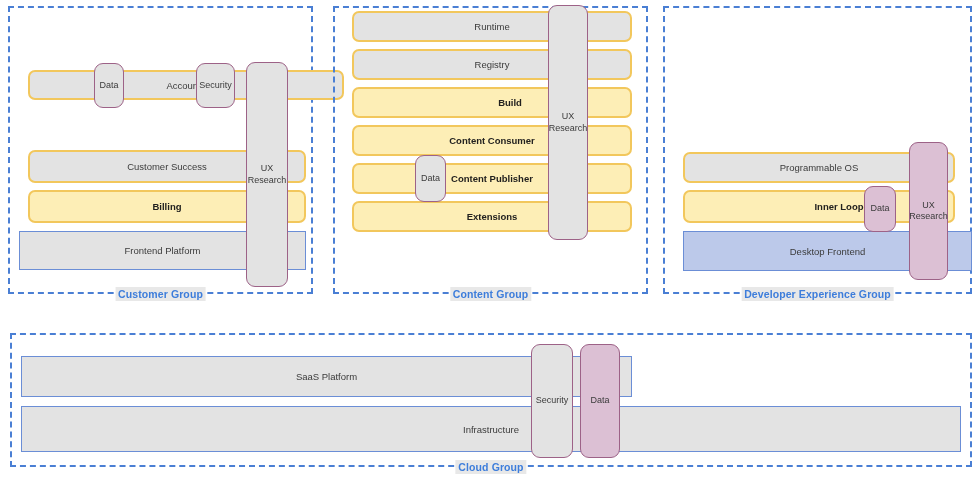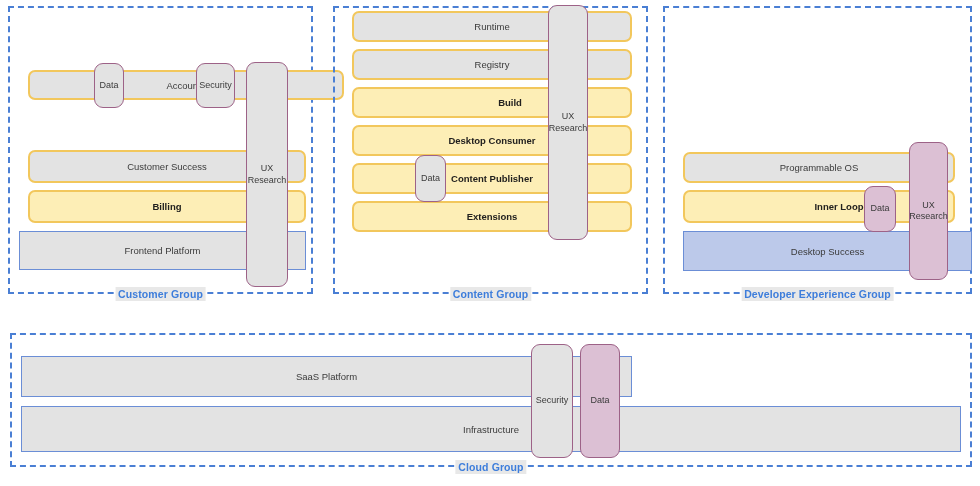--- a/index.html
+++ b/index.html
@@ -144,21 +144,21 @@
   <div class="row row-yellow-gray" style="left:352px; top:11px; width:280px; height:31px;">
     <span class="row-label">Runtime</span>
   </div>
   <div class="row row-yellow-gray" style="left:352px; top:49px; width:280px; height:31px;">
     <span class="row-label">Registry</span>
   </div>
   <div class="row row-yellow" style="left:352px; top:87px; width:280px; height:31px;padding-left:36px;">
     <span class="row-label">Build</span>
   </div>
   <div class="row row-yellow" style="left:352px; top:125px; width:280px; height:31px;">
-    <span class="row-label">Desktop Consumer</span>
+    <span class="row-label">Content Consumer</span>
   </div>
   <div class="row row-yellow" style="left:352px; top:163px; width:280px; height:31px;">
     <span class="row-label">Content Publisher</span>
   </div>
   <div class="row row-yellow" style="left:352px; top:201px; width:280px; height:31px;">
     <span class="row-label">Extensions</span>
   </div>
 
   <div class="pillar pillar-gray" style="left:415px; top:155px; width:31px; height:47px;">
     <span class="pillar-label">Data</span>
@@ -171,21 +171,21 @@
     <div class="group-label">Developer Experience Group</div>
   </div>
 
   <div class="row row-yellow-gray" style="left:683px; top:152px; width:272px; height:31px;">
     <span class="row-label">Programmable OS</span>
   </div>
   <div class="row row-yellow" style="left:683px; top:190px; width:272px; height:33px;padding-left:40px;">
     <span class="row-label">Inner Loop</span>
   </div>
   <div class="row row-blue" style="left:683px; top:231px; width:289px; height:40px;">
-    <span class="row-label">Desktop Success</span>
+    <span class="row-label">Desktop Frontend</span>
   </div>
 
   <div class="pillar pillar-pink" style="left:864px; top:186px; width:32px; height:46px;">
     <span class="pillar-label">Data</span>
   </div>
   <div class="pillar pillar-pink" style="left:909px; top:142px; width:39px; height:138px;">
     <span class="pillar-label">UX Research</span>
   </div>
 
   <div class="group" style="left:10px; top:333px; width:962px; height:134px;">

